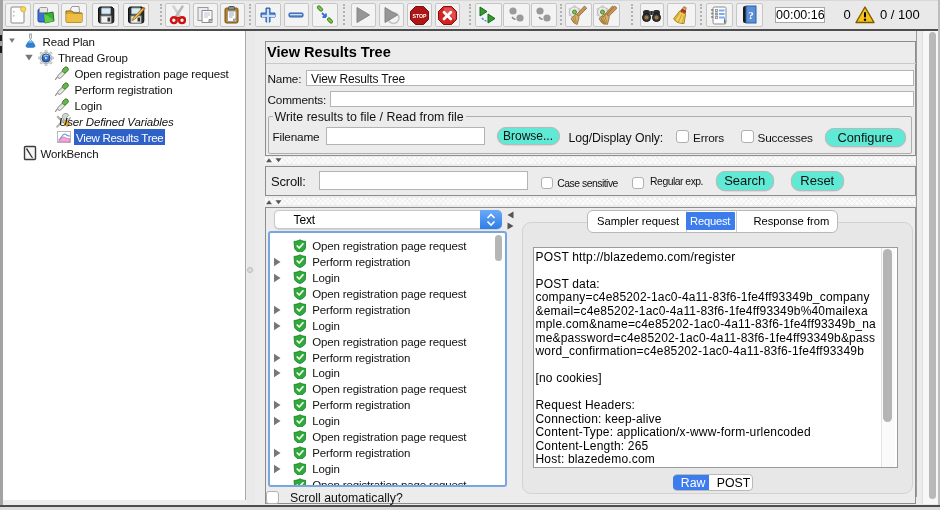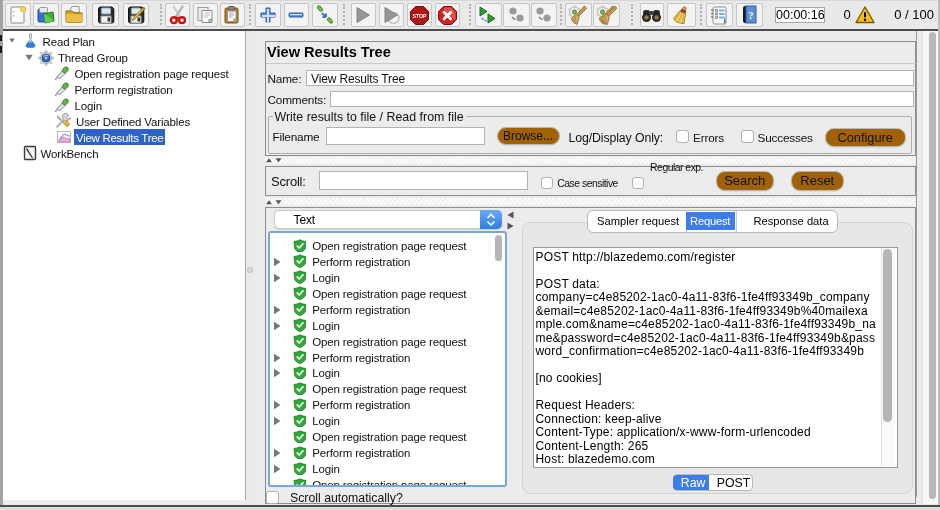--- a/index.html
+++ b/index.html
@@ -5,21 +5,21 @@
 body{width:940px;height:510px;overflow:hidden;position:relative;
  font-family:"Liberation Sans",sans-serif;background:#ececec;}
 .a{position:absolute;}
 #toolbar{left:0;top:0;width:940px;height:29px;background:#e9e9e9;border-top:1px solid #d8d8d8;}
 .tbtn{position:absolute;top:2.5px;height:24px;background:#f3f3f3;border:1px solid #c6c6c6;border-radius:2px;box-sizing:border-box;}
 .tsep{position:absolute;top:4px;width:0;height:21px;border-left:2px dotted #b2b2b2;}
 .trow{position:absolute;height:16px;line-height:16px;font-size:11.5px;letter-spacing:-0.15px;color:#111;white-space:nowrap;}
 .panelbox{position:absolute;border:1px solid #8d8d8d;box-sizing:border-box;}
 .fl{position:absolute;font-size:11.8px;letter-spacing:-0.2px;color:#111;white-space:nowrap;}
 .tf{position:absolute;background:#fff;border:1px solid #b3b3b3;box-sizing:border-box;font-size:12px;letter-spacing:-0.15px;color:#111;}
-.btn{position:absolute;background:#a16207;border:1px solid #b9b9b9;border-radius:9px;box-sizing:border-box;
+.btn{position:absolute;background:#5eead4;border:1px solid #b9b9b9;border-radius:9px;box-sizing:border-box;
  font-size:12.5px;color:#111;text-align:center;box-shadow:0 0.5px 1px rgba(0,0,0,0.15);}
 .cb{position:absolute;width:13px;height:13px;background:#fff;border:1px solid #b0b0b0;border-radius:3px;box-sizing:border-box;}
 .lrow{position:absolute;height:16px;line-height:16px;font-size:11.5px;letter-spacing:-0.15px;color:#111;white-space:nowrap;}
 #reqtext{position:absolute;font-family:"Liberation Sans",sans-serif;font-size:12px;letter-spacing:0.18px;line-height:13.5px;color:#000;white-space:pre;}
 </style></head><body>
 
 <div class="a" id="toolbar"></div>
 <div class="tbtn" style="left:5px;width:26px;">
     <div class="a" style="left:2.0px;top:1.5px;width:20px;height:20px;">
       <svg width="20" height="20" viewBox="0 0 20 20">
@@ -288,21 +288,21 @@
 <div class="tsep" style="left:699.5px;"></div>
 <div class="a" style="left:775px;top:6.5px;width:50px;height:16px;background:#fff;border:1px solid #a8a8a8;box-sizing:border-box;font-size:12.5px;color:#000;text-align:center;line-height:14.5px;">00:00:16</div>
 <div class="a" style="left:840px;top:7px;width:14px;height:16px;font-size:13px;color:#000;text-align:center;line-height:16px;">0</div>
 <div class="a" style="left:855px;top:6px;width:20px;height:18px;">
     <svg width="20" height="18" viewBox="0 0 20 18">
       <path d="M10 1 L19 16.5 H1 Z" fill="#f6c21a" stroke="#7a5a00" stroke-width="1.4" stroke-linejoin="round"></path>
       <rect x="9" y="6" width="2" height="5.5" rx="1" fill="#000"></rect>
       <circle cx="10" cy="13.8" r="1.2" fill="#000"></circle>
     </svg>
   </div>
-<div class="a" style="left:880px;top:7px;width:54px;height:16px;font-size:13px;color:#000;text-align:right;line-height:16px;">0 / 100</div>
+<div class="a" style="left:880px;top:7px;width:54px;height:16px;font-size:13px;color:#000;text-align:left;line-height:16px;">0 / 100</div>
 <div class="a" style="left:0;top:29px;width:940px;height:1.8px;background:#4d4d4d;"></div>
 <div class="a" id="leftpane" style="left:3px;top:30.8px;width:242.5px;height:469.2px;background:#fff;border-right:1px solid #a8a8a8;box-sizing:border-box;"></div>
 <div class="a" style="left:0;top:0px;width:3px;height:504.5px;background:#a3a3a3;"></div>
 <div class="a" style="left:0;top:35px;width:2.2px;height:6px;background:#1a1a1a;"></div>
 <div class="a" style="left:0;top:46px;width:2.2px;height:7px;background:#1a1a1a;"></div>
 <div class="a" style="left:246.5px;top:30.8px;width:8px;height:473.7px;background:#e9e9e9;">
     <div class="a" style="left:0.5px;top:236px;width:6px;height:6px;border-radius:50%;background:#dcdcdc;border:1px solid #bcbcbc;box-sizing:border-box;"></div>
   </div>
 <div class="trow" style="left:0;top:33px;width:242px;">
     <div class="a" style="left:8.5px;top:4.5px;width:6px;height:5px;">
@@ -379,21 +379,21 @@
 <div class="trow" style="left:0;top:113px;width:242px;">
     <div class="a" style="left:53.5px;top:0px;width:17px;height:17px;">
       <svg width="17" height="17" viewBox="0 0 17 17">
         <path d="M3.2 3.2 L9.5 9.5" stroke="#aaa" stroke-width="2"></path>
         <rect x="8.6" y="8.2" width="7" height="3.6" rx="1.6" fill="#f0b929" stroke="#a87a10" stroke-width="0.9" transform="rotate(45 12 10)"></rect>
         <path d="M2.6 14.2 L10.8 6" stroke="#c2c2c2" stroke-width="2.2"></path>
         <path d="M2.6 14.2 L10.8 6" stroke="#989898" stroke-width="0.7"></path>
         <path d="M10.2 6.8 a3.4 3.4 0 1 1 4.6 -4.4 l-2.4 2.2 1.8 1.6 2.2-1.8 a3.4 3.4 0 0 1 -4.4 3.2" fill="#d4d4d4" stroke="#8a8a8a" stroke-width="0.8"></path>
       </svg>
     </div>
-    <div class="a" style="left:76px;top:0.5px;">User Defined Variables</div>
+    <div class="a" style="left:59px;top:0.5px;font-style:italic;">User Defined Variables</div>
   </div>
 <div class="trow" style="left:0;top:129px;width:242px;">
     <div class="a" style="left:55.5px;top:0px;width:16px;height:16px;">
       <svg width="16" height="16" viewBox="0 0 16 16">
         <rect x="1.5" y="2.5" width="13" height="11" fill="#fff" stroke="#b8b8b8"></rect>
         <path d="M2.5 12.5 c2-1.5 3-4.5 5-4.5 s2.5 2 6 1.5 v3.5 Z" fill="#f0a8d8" stroke="#d870b8" stroke-width="0.8"></path>
         <path d="M2.5 11 c2.5-1 4-6 6-6 s2 2.5 5.5 2" fill="none" stroke="#5a8fd4" stroke-width="1.1"></path>
       </svg>
     </div>
     <div class="a" style="left:73.5px;top:0px;height:15.2px;background:#2f62c8;color:#fff;letter-spacing:-0.3px;padding:0.8px 2px 0 2.5px;">View Results Tree</div>
@@ -433,21 +433,21 @@
       <path d="M9.5 0.3 L15.5 0.3 L12.5 4.3 Z" fill="#555"></path>
     </svg>
   </div>
 <div class="sdot" style="left:586.5px;top:157.5px;"></div>
 <div class="panelbox" style="left:264.5px;top:165.5px;width:651px;height:30.5px;background:#ececec;"></div>
 <div class="fl" style="left:271px;top:174px;font-size:13px;">Scroll:</div>
 <div class="tf" style="left:319px;top:171px;width:209px;height:19px;"></div>
 <div class="cb" style="left:541px;top:177.3px;width:11.5px;height:11.5px;"></div>
 <div class="fl" style="left:557.3px;top:177.8px;font-size:10.4px;letter-spacing:-0.5px;">Case sensitive</div>
 <div class="cb" style="left:632.1px;top:177.3px;width:11.5px;height:11.5px;"></div>
-<div class="fl" style="left:650.1px;top:162px;font-size:10.4px;letter-spacing:-0.5px;">Regular exp.</div>
+<div class="fl" style="left:650.1px;top:176px;font-size:10.4px;letter-spacing:-0.5px;">Regular exp.</div>
 <div class="btn" style="left:715.5px;top:170.5px;width:58.5px;height:20px;line-height:18px;font-size:13px;">Search</div>
 <div class="btn" style="left:790.5px;top:170.5px;width:53.5px;height:20px;line-height:18px;font-size:13px;">Reset</div>
 <div class="a" style="left:265.2px;top:197.8px;width:650.3px;height:7.6px;background:repeating-linear-gradient(45deg,transparent 0 2.6px,rgba(205,205,205,.22) 2.6px 3.4px),repeating-linear-gradient(-45deg,transparent 0 2.6px,rgba(205,205,205,.22) 2.6px 3.4px),#fbfbfb;"></div>
 <div class="a" style="left:266px;top:199.6px;width:15.2px;height:4.3px;">
     <svg width="16" height="5" viewBox="0 0 16 5">
       <path d="M0 4.3 L6 4.3 L3 0.3 Z" fill="#555"></path>
       <path d="M9.5 0.3 L15.5 0.3 L12.5 4.3 Z" fill="#555"></path>
     </svg>
   </div>
 <div class="sdot" style="left:586.5px;top:198.7px;"></div>
@@ -668,21 +668,21 @@
 </div>
 <div class="cb" style="left:265.8px;top:491px;"></div>
 <div class="fl" style="left:290px;top:491px;font-size:12.3px;letter-spacing:0;">Scroll automatically?</div>
 <div class="a" style="left:521.8px;top:221.8px;width:391.5px;height:272.7px;background:#e7e7e7;border:1px solid #d2d2d2;border-radius:9px;box-sizing:border-box;"></div>
 <div class="a" style="left:587px;top:209.5px;width:251px;height:23px;background:#fff;border:1px solid #b9b9b9;border-radius:6px;box-sizing:border-box;">
     <div class="a" style="left:98.3px;top:0px;width:0px;height:21px;border-left:1px solid #ccc;"></div>
     <div class="a" style="left:147.5px;top:0px;width:0px;height:21px;border-left:1px solid #ccc;"></div>
     <div class="a" style="left:9px;top:4px;font-size:11.2px;letter-spacing:0px;color:#000;white-space:nowrap;">Sampler request</div>
     <div class="a" style="left:98.3px;top:1.8px;width:49.2px;height:17.4px;background:#3d7cec;border-radius:1px;"></div>
     <div class="a" style="left:102px;top:4px;font-size:11.2px;letter-spacing:-0.2px;color:#fff;white-space:nowrap;">Request</div>
-    <div class="a" style="left:165.4px;top:4px;font-size:11.2px;letter-spacing:0px;color:#000;white-space:nowrap;">Response data</div>
+    <div class="a" style="left:165.4px;top:4px;font-size:11.2px;letter-spacing:0px;color:#000;white-space:nowrap;">Response from</div>
   </div>
 <div class="a" style="left:532.5px;top:246.5px;width:365px;height:221px;background:#fff;border:1px solid #9a9a9a;box-sizing:border-box;"></div>
 <div id="reqtext" style="left:535.5px;top:250.8px;width:345px;">POST http://blazedemo.com/register
 
 POST data:
 company=c4e85202-1ac0-4a11-83f6-1fe4ff93349b_company
 &amp;email=c4e85202-1ac0-4a11-83f6-1fe4ff93349b%40mailexa
 mple.com&amp;name=c4e85202-1ac0-4a11-83f6-1fe4ff93349b_na
 me&amp;password=c4e85202-1ac0-4a11-83f6-1fe4ff93349b&amp;pass
 word_confirmation=c4e85202-1ac0-4a11-83f6-1fe4ff93349b

